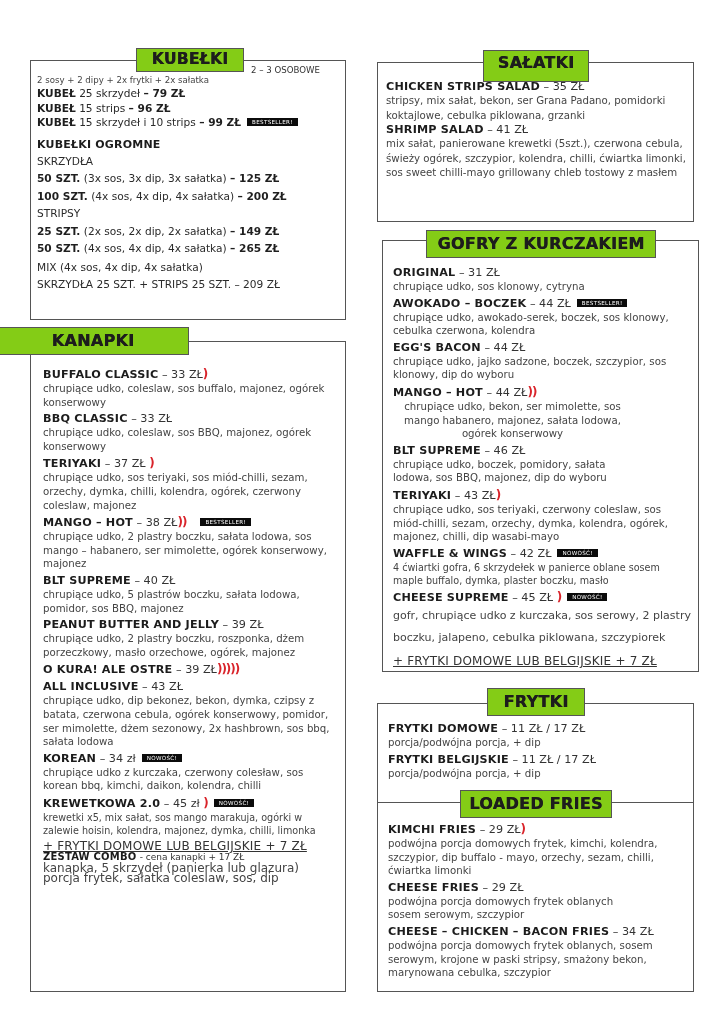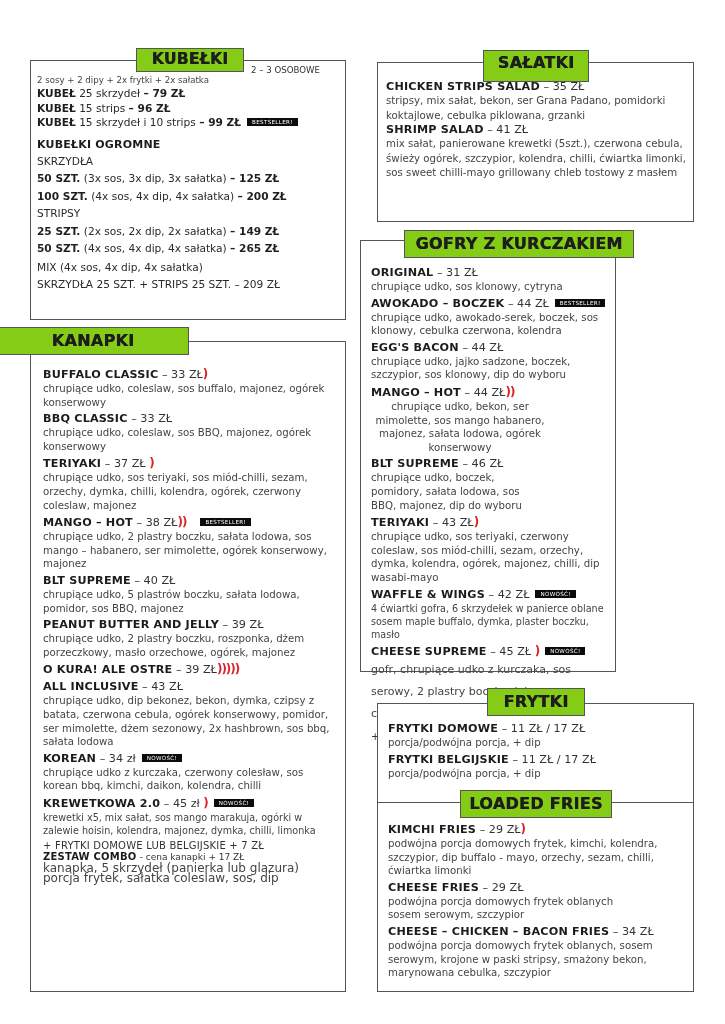--- a/index.html
+++ b/index.html
@@ -23,21 +23,21 @@
   .item-desc { font-size: 10.2px; line-height: 13.6px; color: #444; }
 
   .chili { color: #d9232a; font-weight: bold; font-size: 12px; letter-spacing: -1px; }
 
   .badge {
     display: inline-block; background: #0b0b0b; color: #fff;
     font-size: 5.6px; letter-spacing: 0.3px; line-height: 8px;
     padding: 0 5px; vertical-align: 2px; margin-left: 6px;
   }
 
-  .note { font-size: 10px; line-height: 10px; color: #333; letter-spacing: 0.2px; }
+  .note { font-size: 12px; line-height: 10px; color: #333; letter-spacing: 0.2px; text-decoration: underline; }
 
   
   .k-line { font-size: 10.6px; line-height: 14.5px; color: #2a2a2a; white-space: nowrap; }
   .k-line b { font-weight: bold; color: #1f1f1f; }
   .k-small { font-size: 8.6px; line-height: 12px; color: #444; white-space: nowrap; }
   .k-sub { font-size: 11px; font-weight: bold; color: #1c1c1c; line-height: 14px; letter-spacing: 0.2px; }
   .k-head { font-size: 10.6px; line-height: 14.5px; color: #2a2a2a; }
   .osobowe { position: absolute; font-size: 8.6px; color: #333; white-space: nowrap; }
 
   .combo-desc { font-size: 12px; line-height: 10px; color: #444; }
@@ -123,21 +123,21 @@
       <div class="item-head" style="margin-top:0;"><span class="item-name">CHICKEN STRIPS SALAD</span> <span class="item-price">– 35 ZŁ</span></div>
       <div class="item-desc" style="line-height:14.5px;">stripsy, mix sałat, bekon, ser Grana Padano, pomidorki koktajlowe, cebulka piklowana, grzanki</div>
     </div>
     <div>
       <div class="item-head" style="margin-top:0;"><span class="item-name">SHRIMP SALAD</span> <span class="item-price">– 41 ZŁ</span></div>
       <div class="item-desc" style="line-height:14.5px;">mix sałat, panierowane krewetki (5szt.), czerwona cebula, świeży ogórek, szczypior, kolendra, chilli, ćwiartka limonki, sos sweet chilli-mayo grillowany chleb tostowy z masłem</div>
     </div>
   </div>
 </div>
 
-<div class="section" style="left:360px; top:240px; width:256px; height:432px;">
+<div class="section" style="left:382px; top:240px; width:317px; height:432px;">
   <div class="sec-title" style="top:-11px; left:158px; width:230px; height:28px; font-size:16px; line-height:25px;">GOFRY Z KURCZAKIEM</div>
   <div class="content" style="top:22px; left:10px;">
     <div>
       <div class="item-head"><span class="item-name">ORIGINAL</span> <span class="item-price">– 31 ZŁ</span></div>
       <div class="item-desc">chrupiące udko, sos klonowy, cytryna</div>
     </div>
     <div>
       <div class="item-head"><span class="item-name">AWOKADO – BOCZEK</span> <span class="item-price">– 44 ZŁ</span><span class="badge">BESTSELLER!</span></div>
       <div class="item-desc">chrupiące udko, awokado-serek, boczek, sos klonowy, cebulka czerwona, kolendra</div>
     </div>

